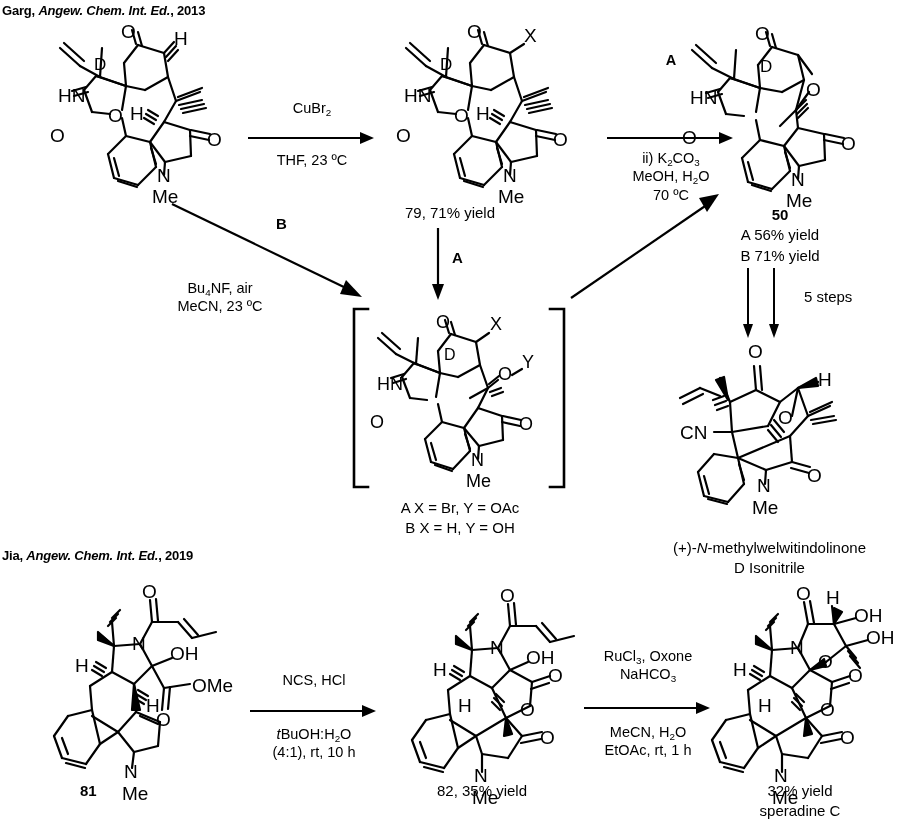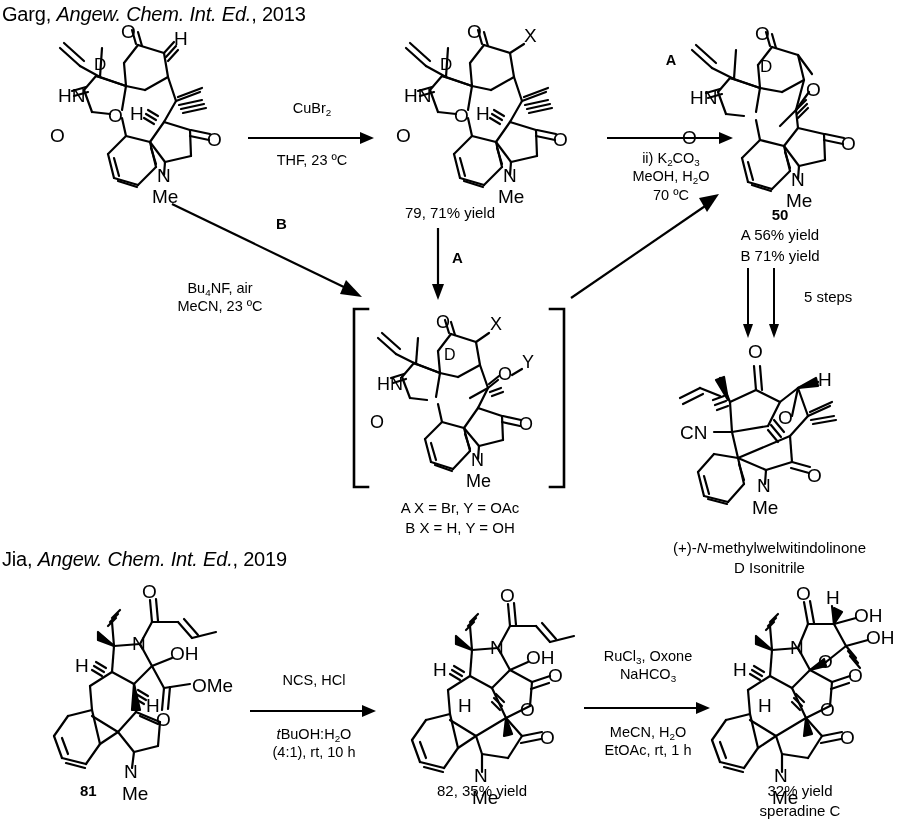--- a/index.html
+++ b/index.html
@@ -1,19 +1,19 @@
 <!DOCTYPE html>
 <html><head>
 <meta charset="utf-8">
 <style>
   html,body{margin:0;padding:0;background:#fff;}
   body{width:909px;height:827px;position:relative;overflow:hidden;
        font-family:"Liberation Sans",sans-serif;color:#000;}
   .scheme{position:absolute;left:0;top:0;width:909px;height:827px;}
-  .hdr{position:absolute;font-size:20px;font-weight:normal;letter-spacing:-.2px;white-space:nowrap;}
+  .hdr{position:absolute;font-size:13px;font-weight:bold;letter-spacing:-.2px;white-space:nowrap;}
   .hdr .it{font-style:italic;}
   .lbl{position:absolute;font-size:15px;white-space:nowrap;line-height:1.12;}
   .lbl.b{font-weight:bold;}
   .lbl.c{text-align:center;}
   .cond{position:absolute;font-size:14.5px;text-align:center;line-height:1.18;white-space:nowrap;}
   .bold{font-weight:bold;}
   .ital{font-style:italic;}
   sub{font-size:.68em;vertical-align:-.28em;}
   svg{position:absolute;left:0;top:0;overflow:visible;}
   .struct{position:absolute;}

